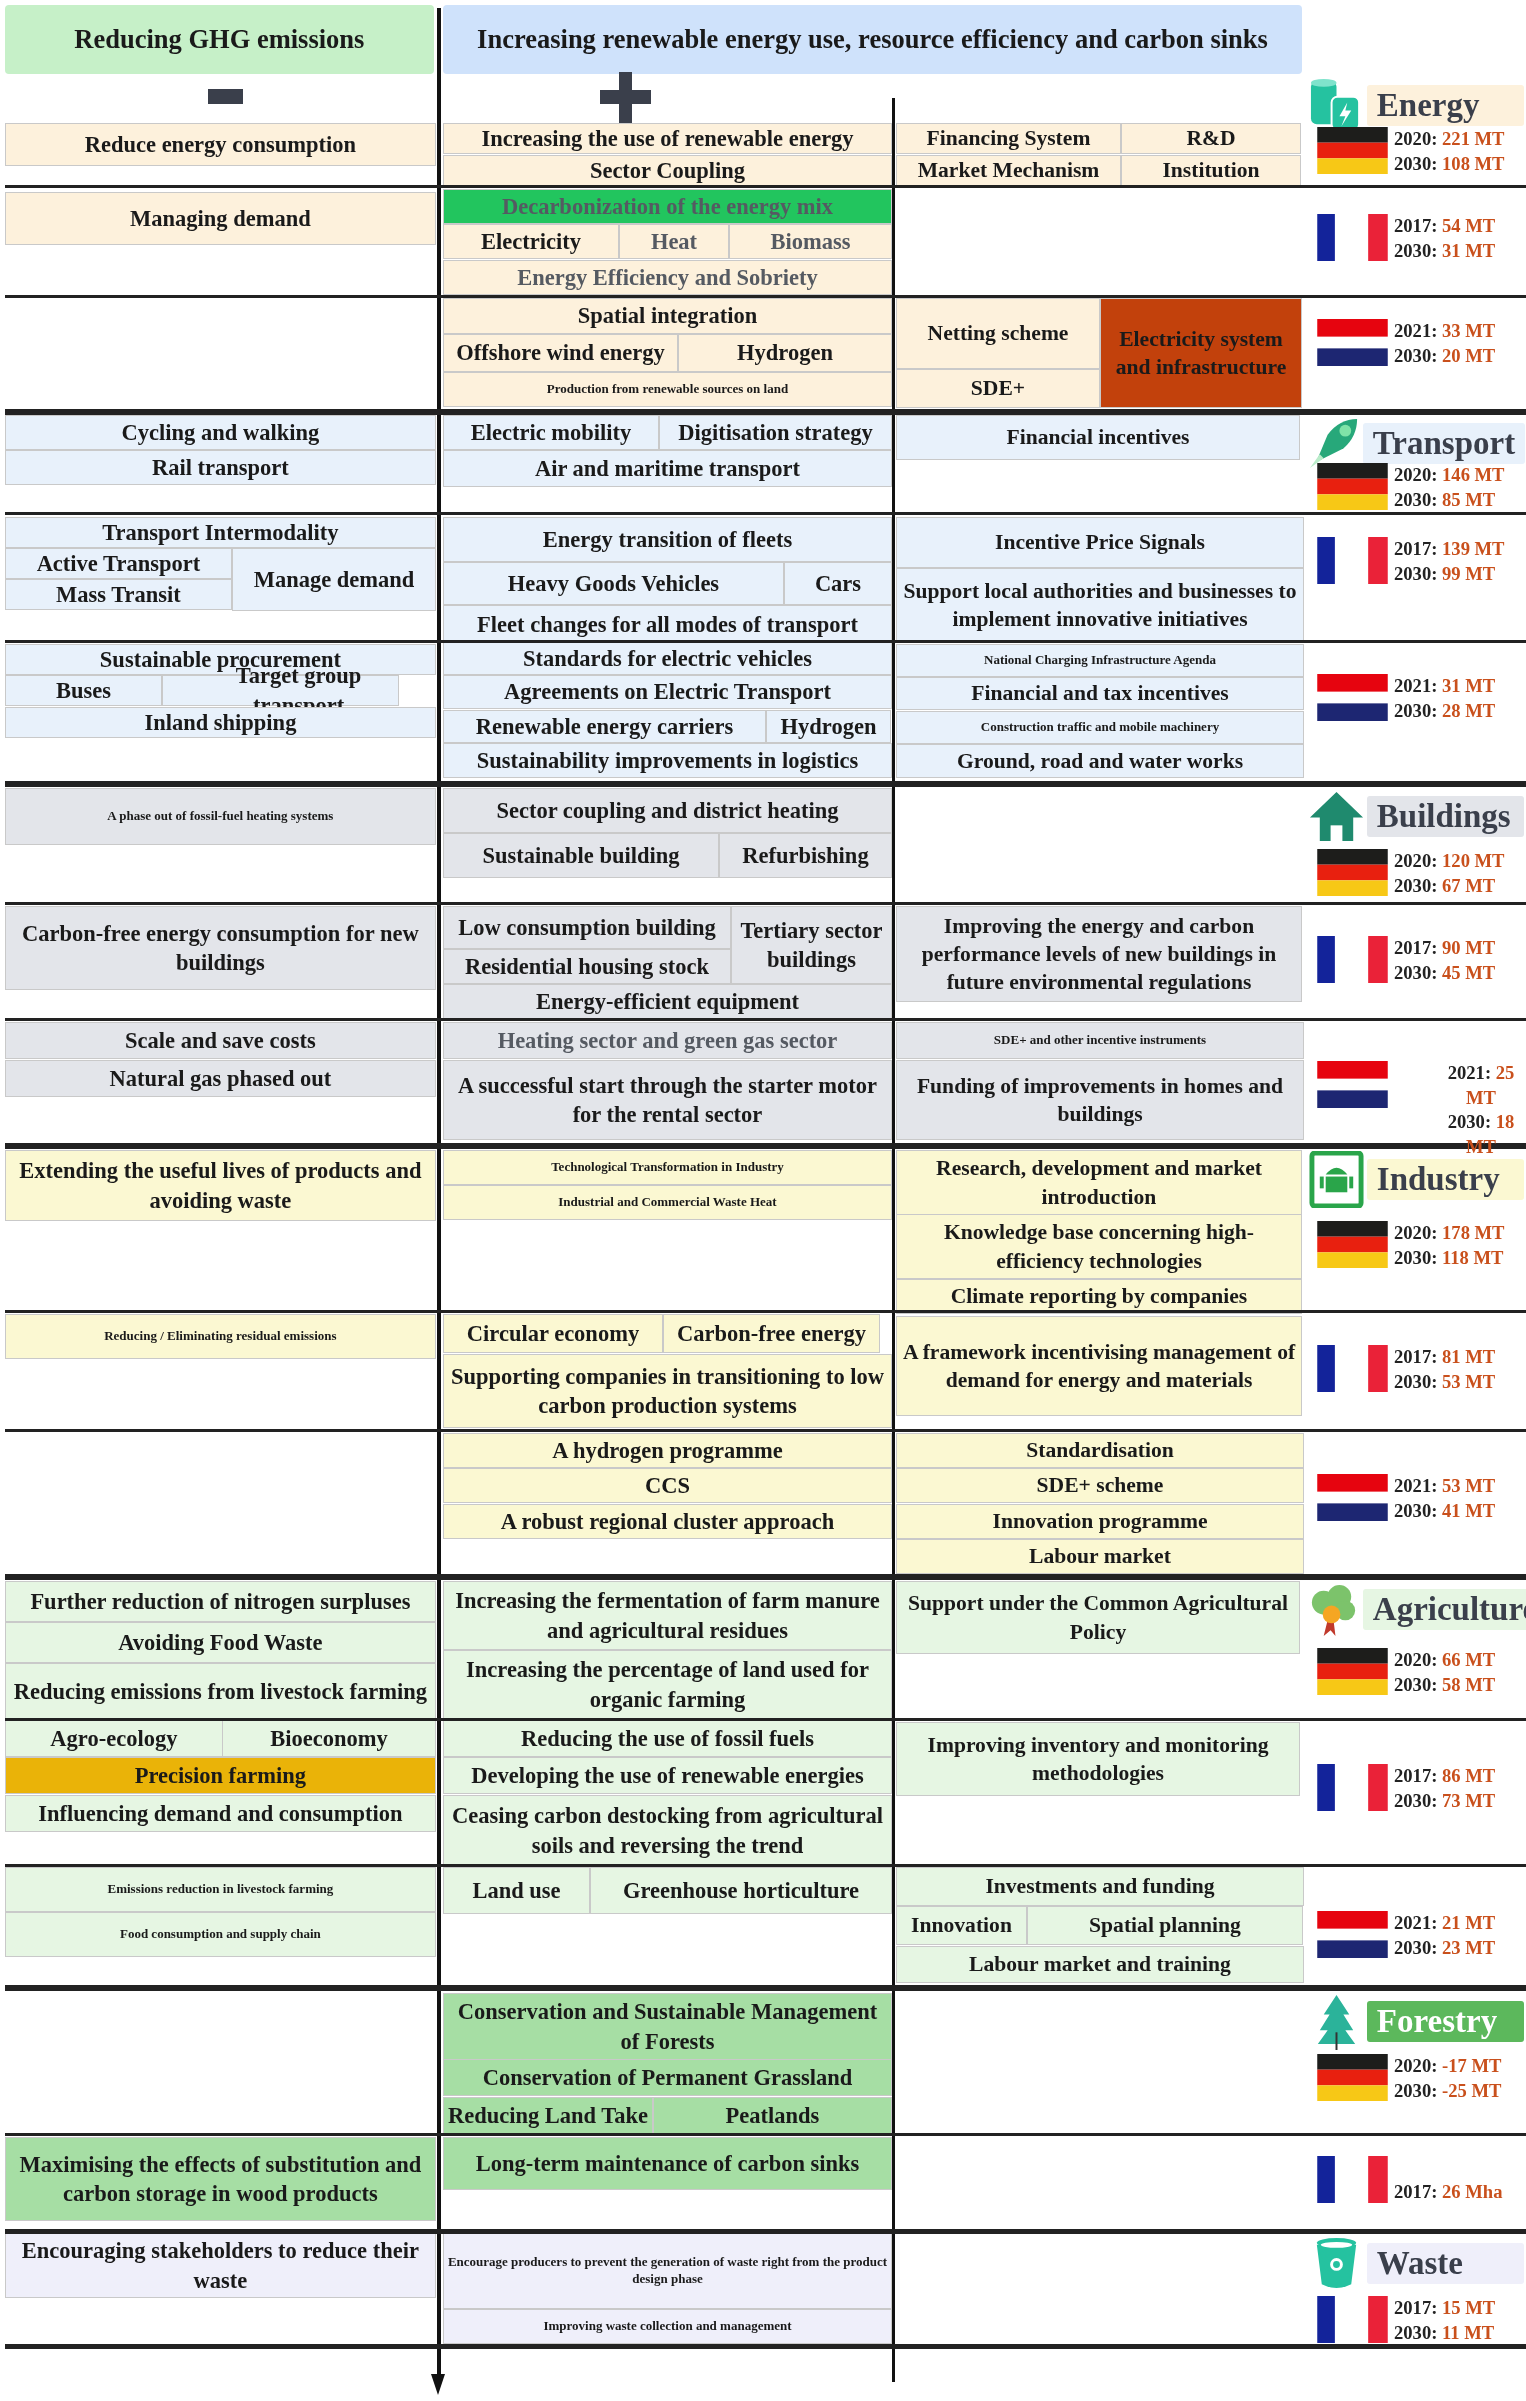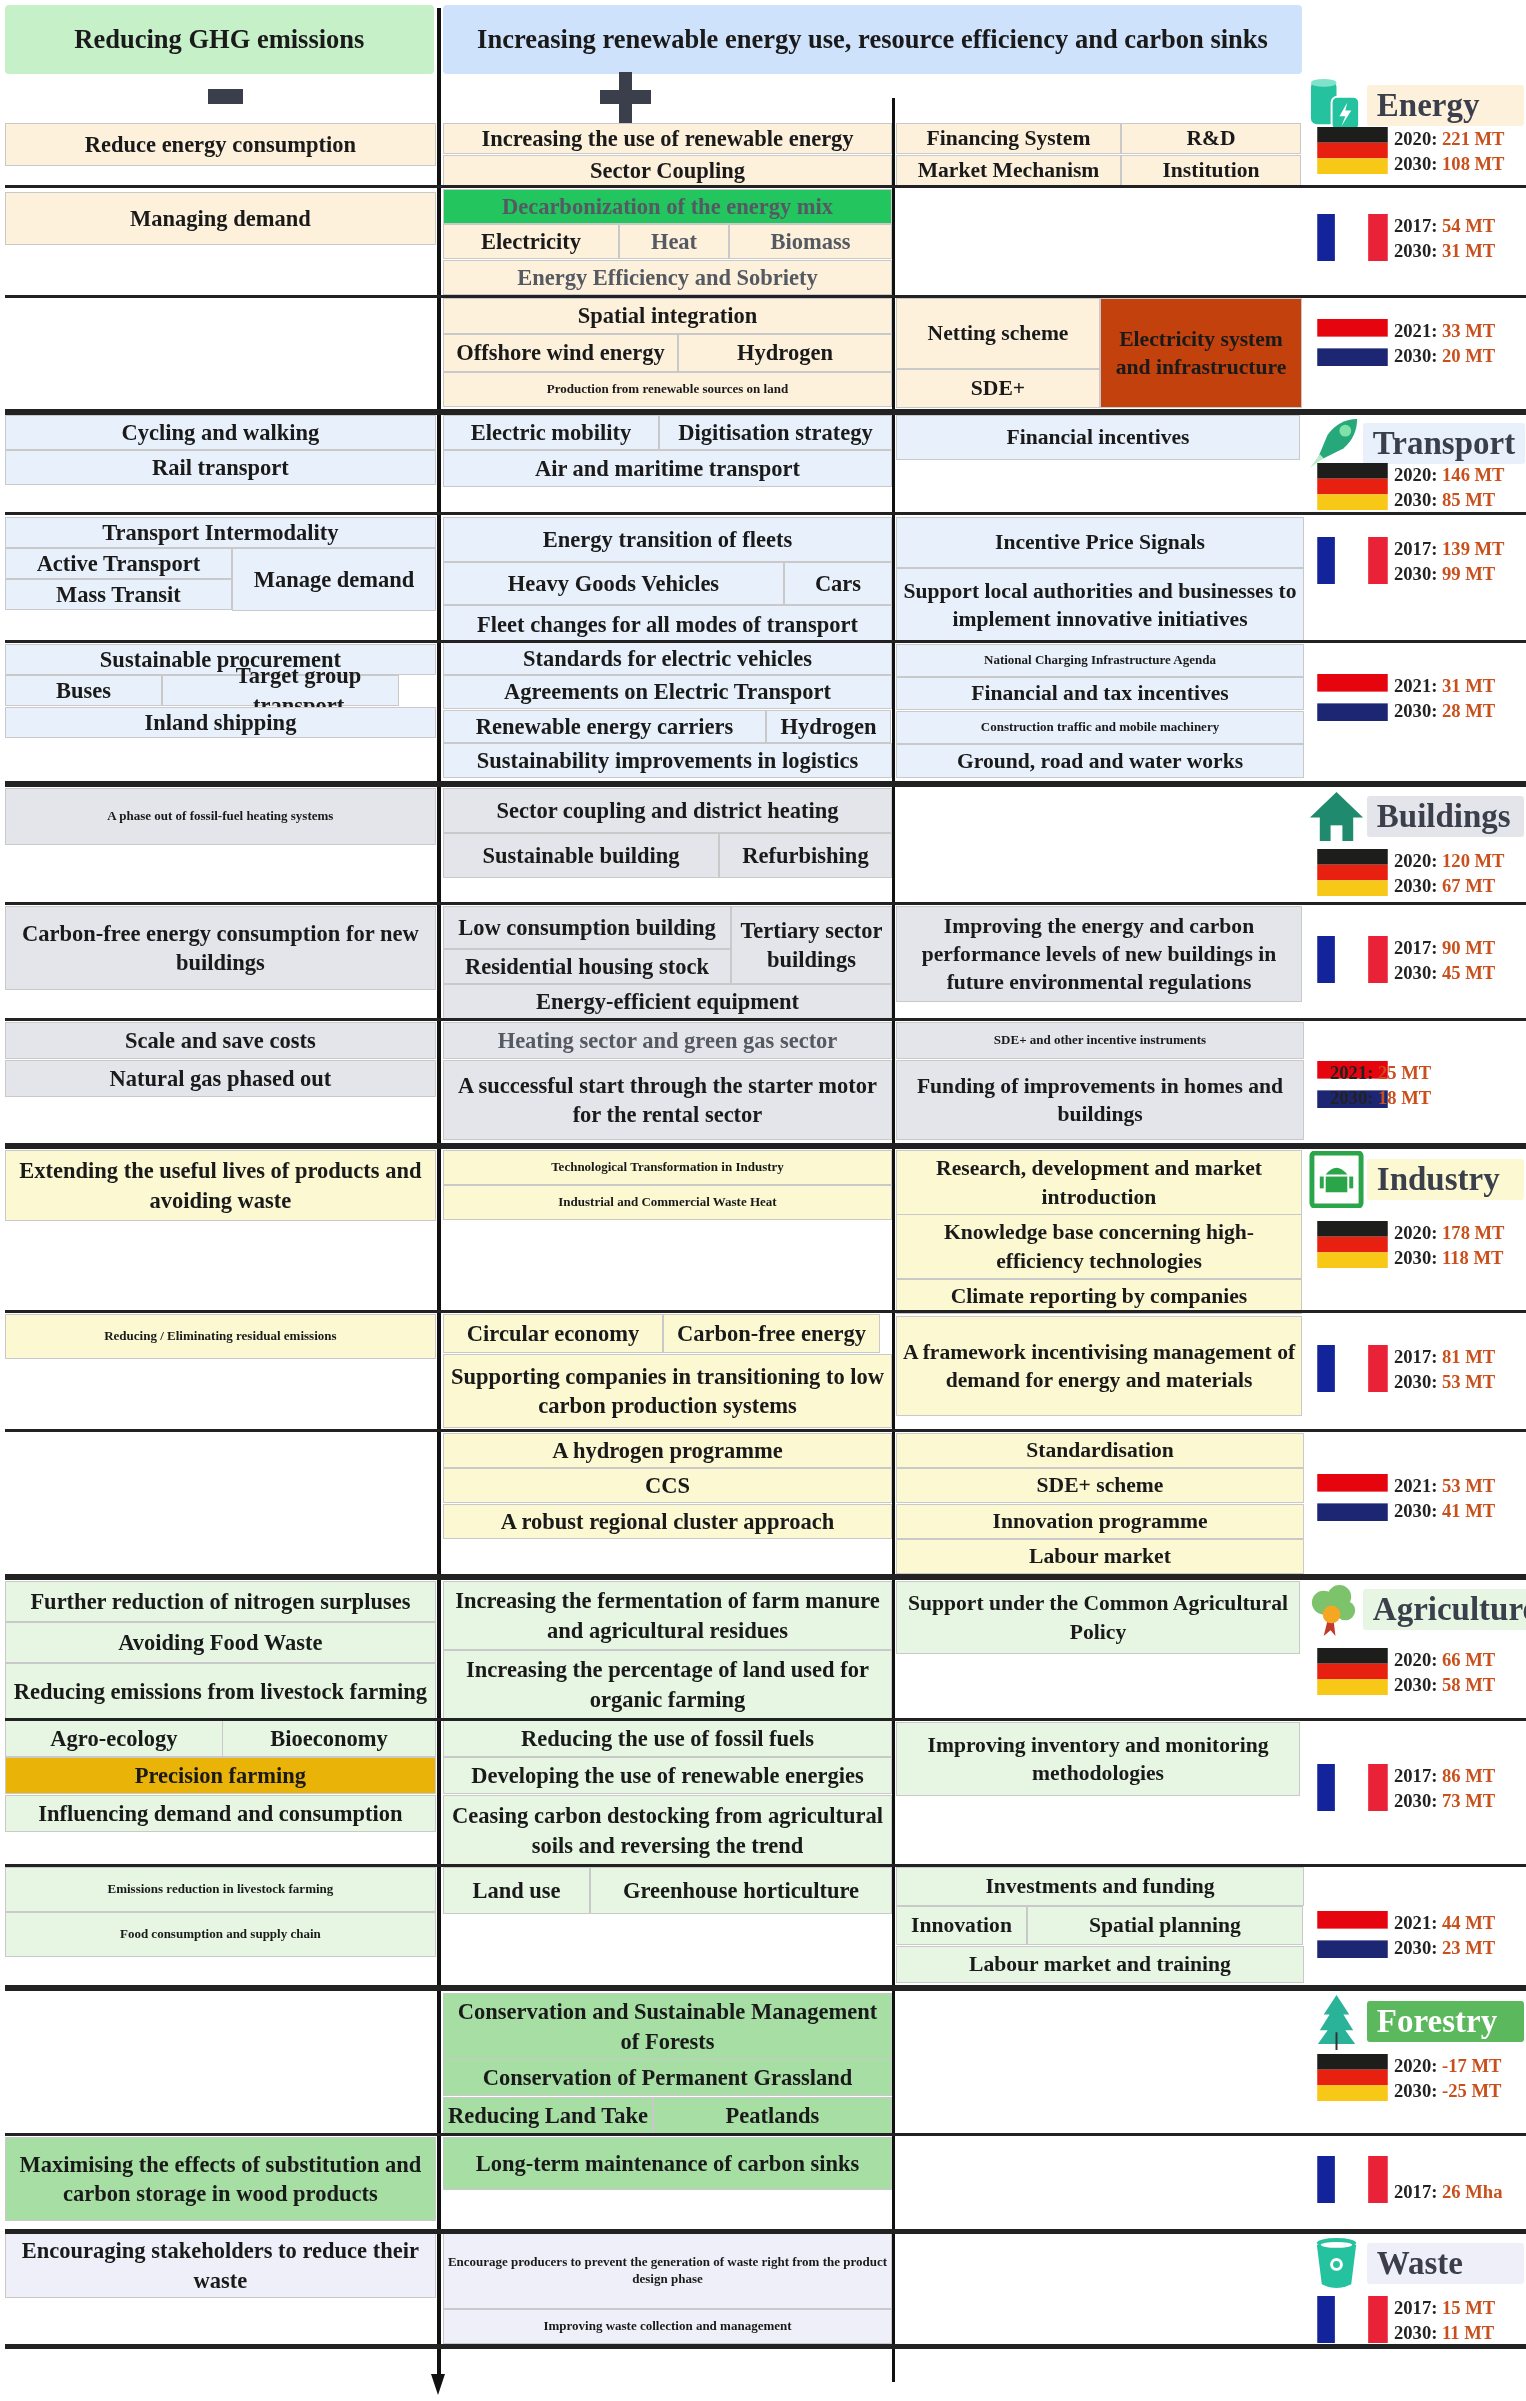--- a/index.html
+++ b/index.html
@@ -497,21 +497,21 @@
         <rect x="52" width="20" height="48" fill="#ea2238"></rect>
       </svg></div>
     <div class="stat" style="left: 1394px; top: 936px;">
       <div><span>2017: </span> <span class="v">90 MT</span></div>
       <div><span>2030: </span> <span class="v">45 MT</span></div>
     </div>
     <div class="flag" style="left: 1317px; top: 1061px;"><svg width="71" height="47" viewBox="0 0 72 48">
         <rect width="72" height="18" y="0" fill="#e6040f"></rect>
         <rect width="72" height="18" y="30" fill="#1d2672"></rect>
       </svg></div>
-    <div class="stat" style="left: 1330px; top: 1061px;">
+    <div class="stat" style="left: 1436px; top: 1061px; text-align: center;">
       <div><span>2021: </span> <span class="v">25 MT</span></div>
       <div><span>2030: </span> <span class="v">18 MT</span></div>
     </div>
     <div class="abs sector" style="left: 1306px; top: 1152px; width: 218px; height: 55px;">
       <span class="ico">
         <svg width="57" height="57" viewBox="0 0 58 58">
           <rect x="4" y="2" width="50" height="54" rx="3" fill="none" stroke="#2aa54a" stroke-width="5"></rect>
           <path d="M18 24 Q29 10 40 24 Z" fill="#2aa54a"></path>
           <rect x="18" y="26" width="22" height="16" fill="#2aa54a"></rect>
           <rect x="12" y="26" width="4" height="12" fill="#2aa54a"></rect>
@@ -572,21 +572,21 @@
       </svg></div>
     <div class="stat" style="left: 1394px; top: 1764px;">
       <div><span>2017: </span> <span class="v">86 MT</span></div>
       <div><span>2030: </span> <span class="v">73 MT</span></div>
     </div>
     <div class="flag" style="left: 1317px; top: 1911px;"><svg width="71" height="47" viewBox="0 0 72 48">
         <rect width="72" height="18" y="0" fill="#e6040f"></rect>
         <rect width="72" height="18" y="30" fill="#1d2672"></rect>
       </svg></div>
     <div class="stat" style="left: 1394px; top: 1911px;">
-      <div><span>2021: </span> <span class="v">44 MT</span></div>
+      <div><span>2021: </span> <span class="v">21 MT</span></div>
       <div><span>2030: </span> <span class="v">23 MT</span></div>
     </div>
     <div class="abs sector" style="left: 1306px; top: 1994px; width: 218px; height: 55px;">
       <span class="ico">
         <svg width="57" height="57" viewBox="0 0 58 58">
           <path d="M29 2 L42 22 L36 22 L46 38 L38 38 L48 52 L10 52 L20 38 L12 38 L22 22 L16 22 Z" fill="#2bb39a"></path>
           <rect x="28" y="40" width="2" height="18" fill="#333"></rect>
         </svg>
       </span>
       <span style="padding: 2px 9.8px; background: rgb(92, 184, 92); color: rgb(255, 255, 255); flex: 1 1 0%; border-radius: 2.9px;">Forestry</span>

